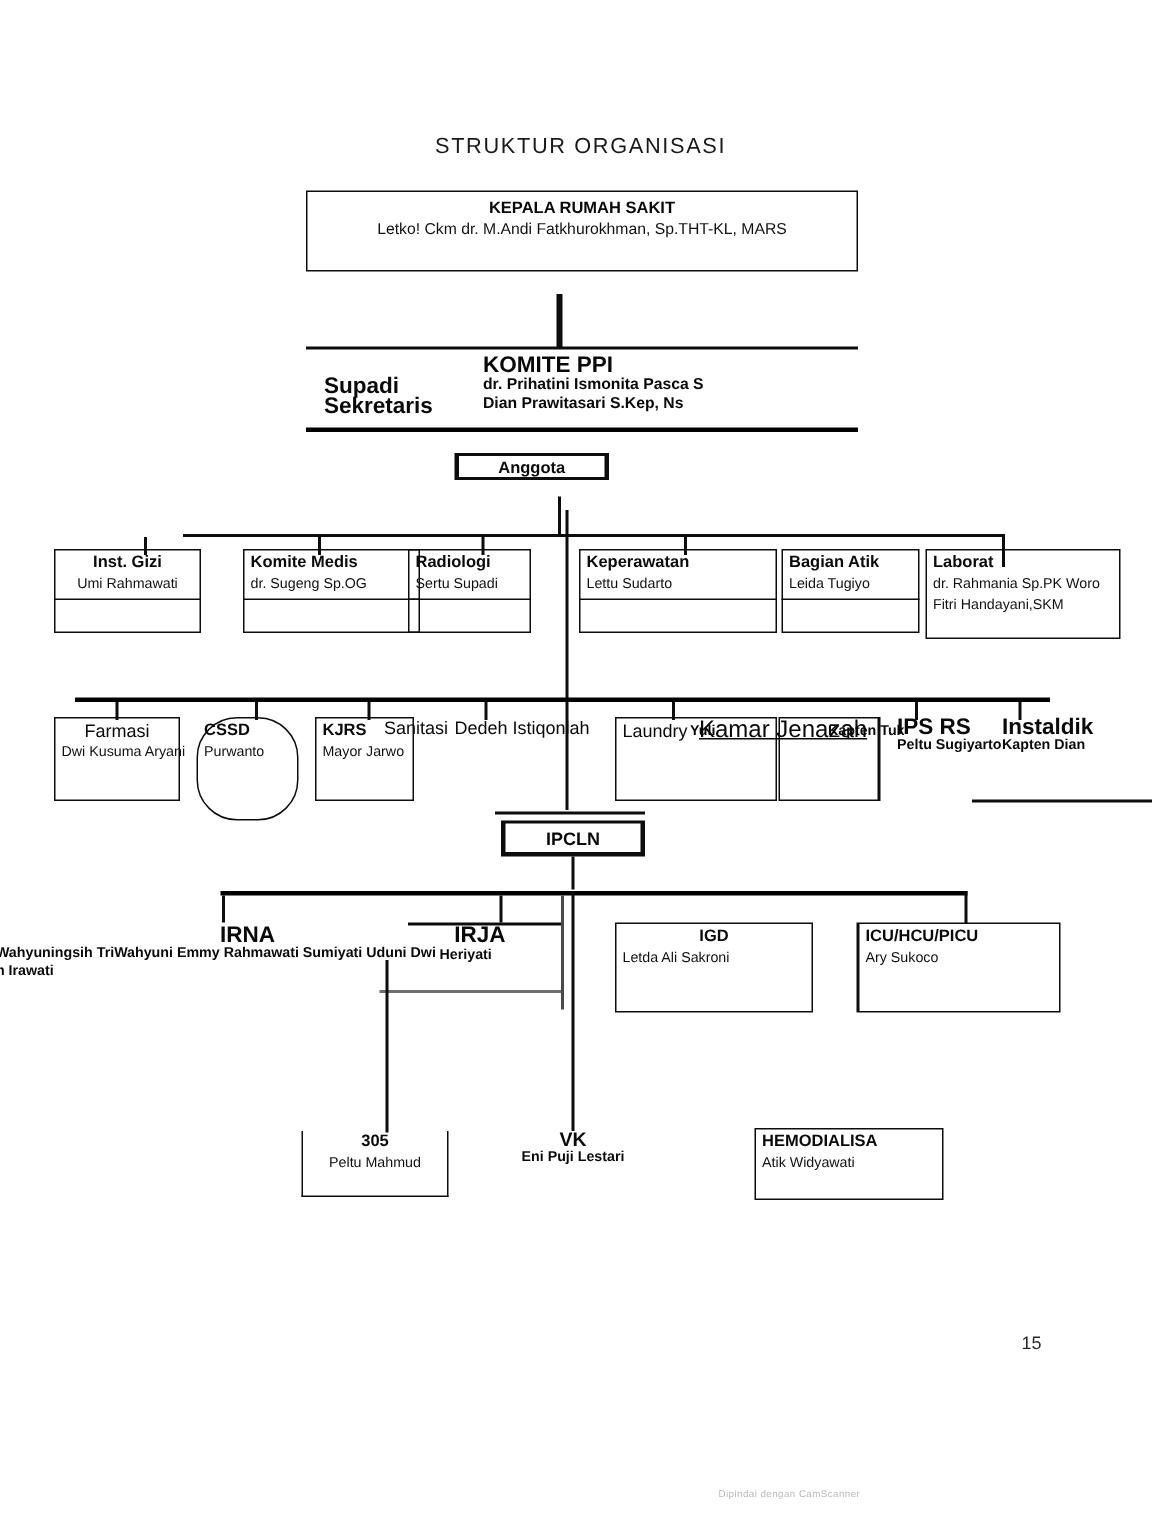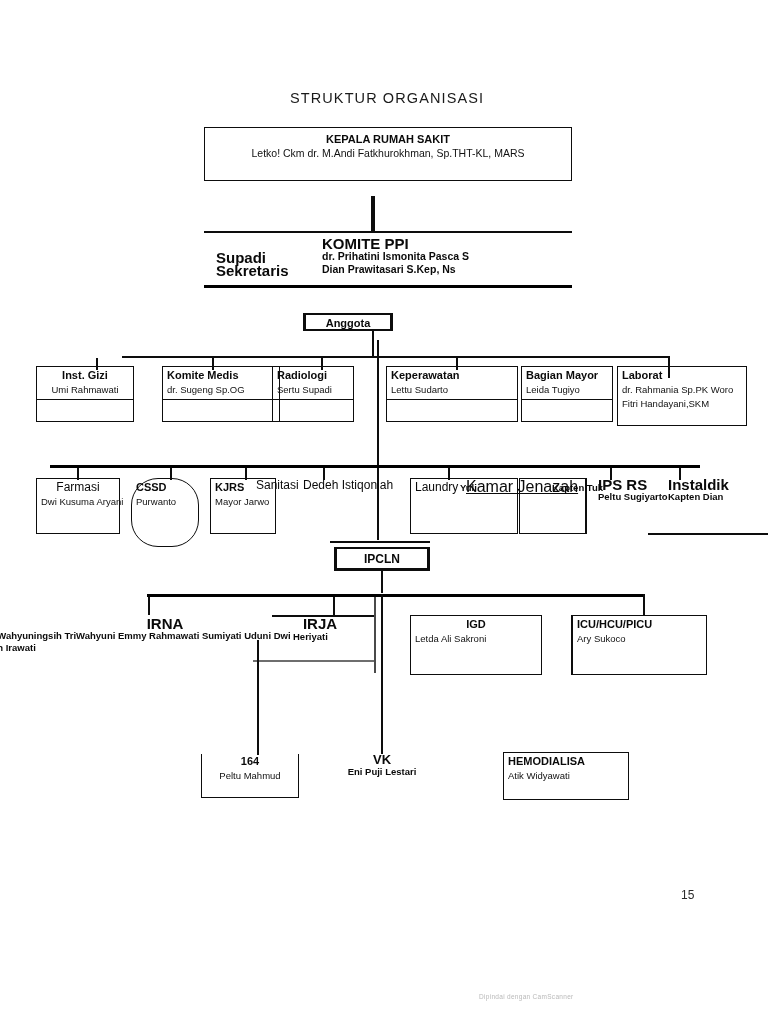--- a/index.html
+++ b/index.html
@@ -99,21 +99,21 @@
   <div class="label" style="left:216px; top:251px;">
     <div class="hd">Supadi</div>
     <div class="hd">Sekretaris</div>
   </div>
   <div class="label" style="left:322px; top:237px;">
     <div class="hd">KOMITE PPI</div>
     <div class="sub" style="font-size:10.5px; line-height:13px;">dr. Prihatini Ismonita Pasca S</div>
     <div class="sub" style="font-size:10.5px; line-height:13px;">Dian Prawitasari S.Kep, Ns</div>
   </div>
 
-  <div class="node" style="left:303px; top:313px; width:90px; height:18px; border-width:2px 3px 2px 3px;">
+  <div class="node" style="left:303px; top:302px; width:103px; height:18px; border-width:2px 3px 2px 3px;">
     <div class="hd ctr" style="line-height:16px;">Anggota</div>
   </div>
 
   <div class="ln" style="left:372px; top:331px; width:2px; height:26px;"></div>
 
   <div class="ln" style="left:122px; top:356px; width:548px; height:2px;"></div>
   <div class="ln" style="left:668px; top:356px; width:2px; height:22px;"></div>
 
   <div class="ln" style="left:96px;  top:358px; width:2px; height:12px;"></div>
   <div class="ln" style="left:212px; top:358px; width:2px; height:12px;"></div>
@@ -140,21 +140,21 @@
     <div class="ln" style="left:-1px; top:32px; width:82px; height:1px;"></div>
   </div>
 
   <div class="node" style="left:386px; top:366px; width:132px; height:56px;">
     <div class="hd lft pad">Keperawatan</div>
     <div class="sub lft pad">Lettu Sudarto</div>
     <div class="ln" style="left:-1px; top:32px; width:132px; height:1px;"></div>
   </div>
 
   <div class="node" style="left:521px; top:366px; width:92px; height:56px;">
-    <div class="hd lft pad">Bagian Mayor</div>
+    <div class="hd lft pad">Bagian Atik</div>
     <div class="sub lft pad">Leida Tugiyo</div>
     <div class="ln" style="left:-1px; top:32px; width:92px; height:1px;"></div>
   </div>
 
   <div class="node" style="left:617px; top:366px; width:130px; height:60px;">
     <div class="hd lft pad">Laborat</div>
     <div class="sub lft pad">dr. Rahmania Sp.PK Woro</div>
     <div class="sub lft pad">Fitri Handayani,SKM</div>
   </div>
 
@@ -255,21 +255,21 @@
   </div>
 
   <div class="node" style="left:410px; top:615px; width:132px; height:60px;">
     <div class="hd ctr pad">IGD</div>
     <div class="sub lft pad">Letda Ali Sakroni</div>
   </div>
 
   <div class="ln" style="left:257px; top:640px; width:2px; height:115px;"></div>
 
   <div class="node" style="left:201px; top:754px; width:98px; height:44px; border-top:none;">
-    <div class="hd ctr pad" style="padding-top:1px;">164</div>
+    <div class="hd ctr pad" style="padding-top:1px;">305</div>
     <div class="sub ctr pad">Peltu Mahmud</div>
   </div>
 
   <div class="label" style="left:340px; top:753px; width:84px;">
     <div class="hd ctr" style="font-size:13px;">VK</div>
     <div class="sub ctr">Eni Puji Lestari</div>
   </div>
 
   <div class="node" style="left:503px; top:752px; width:126px; height:48px;">
     <div class="hd lft pad">HEMODIALISA</div>

